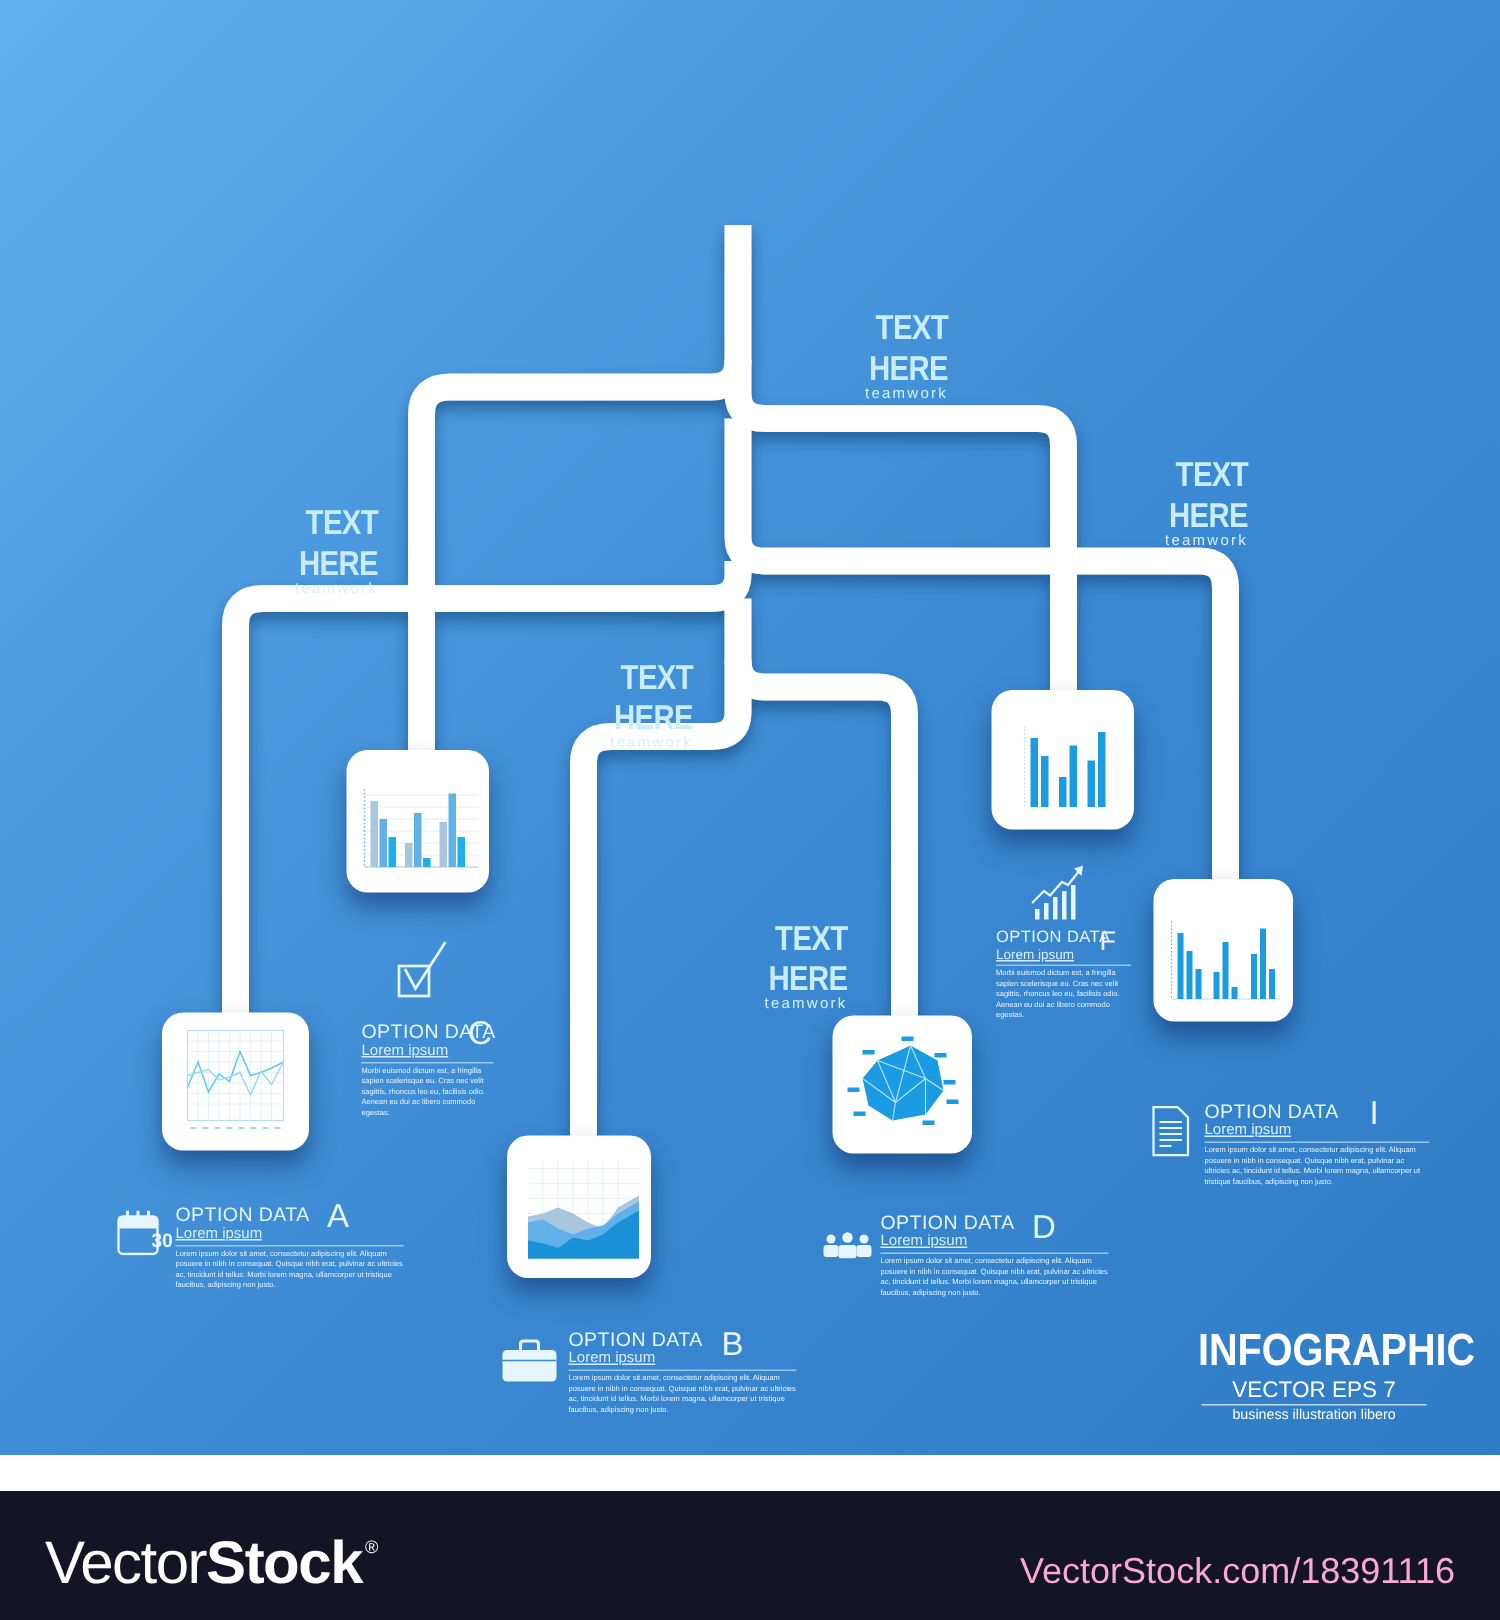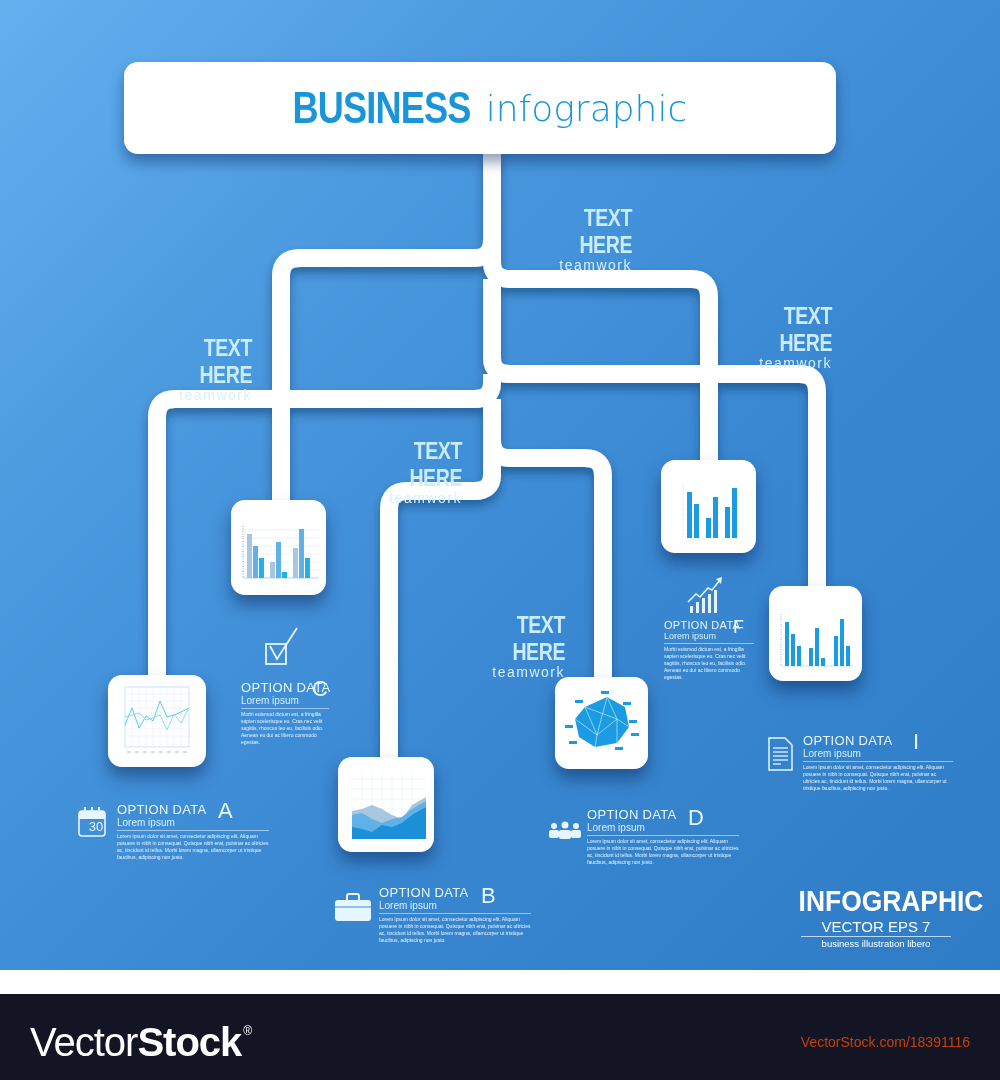--- a/index.html
+++ b/index.html
@@ -3,35 +3,35 @@
 <meta charset="utf-8">
 <style>
   html,body{margin:0;padding:0;}
   body{width:1000px;height:1080px;overflow:hidden;position:relative;font-family:"Liberation Sans",sans-serif;}
   .stage{position:absolute;left:0;top:0;width:1000px;height:970px;overflow:hidden;
     background:linear-gradient(135deg,#63b0ef 0%,#4a98de 30%,#3a88d2 60%,#2f7cc6 100%);}
   .footer{position:absolute;left:0;top:970px;width:1000px;height:110px;background:#131424;margin-top:24px;}
   .footer .brand{position:absolute;left:30px;top:26px;color:#fff;font-size:40px;letter-spacing:-1px;font-family:"Liberation Sans",sans-serif;}
   .footer .brand b{font-weight:700;}
   .footer .brand sup{font-size:12px;vertical-align:top;position:relative;top:4px;margin-left:2px;}
-  .footer .ref{position:absolute;right:30px;top:40px;color:#c2410c;font-size:14px;}
+  .footer .ref{position:absolute;right:30px;top:40px;color:#f9a8d4;font-size:24px;}
   svg.lines{position:absolute;left:0;top:0;}
   .title-box{position:absolute;left:124px;top:62px;width:712px;height:92px;background:#fff;border-radius:14px;
     box-shadow:0 8px 14px rgba(10,40,90,0.45);display:flex;align-items:center;justify-content:center;}
   .title-box .b1{color:#1a96d8;font-weight:700;font-size:44px;letter-spacing:-1px;transform:scaleX(0.82);display:inline-block;margin-right:-10px;}
   .title-box .b2{color:#1a96d8;font-size:36px;margin-left:6px;font-family:"DejaVu Sans",sans-serif;font-weight:300;}
   .label{position:absolute;text-align:right;color:#c9ecff;}
   .label .h{font-weight:700;font-size:23px;letter-spacing:-0.5px;transform:scaleX(0.85);transform-origin:right;display:block;}
-  .label .s{font-size:14px;letter-spacing:1.5px;color:#d6f0ff;display:block;margin-top:-2px;}
+  .label .s{font-size:10px;letter-spacing:1.5px;color:#d6f0ff;display:block;margin-top:-2px;}
   .card{position:absolute;background:#fff;border-radius:14px;box-shadow:0 10px 16px rgba(10,40,90,0.5);}
   .card svg{position:absolute;left:0;top:0;}
   .opt{position:absolute;color:#e6f6ff;}
   .opt .t{font-size:13px;letter-spacing:0.3px;white-space:nowrap;}
   .opt .letter{position:absolute;font-size:22px;font-weight:300;color:#e6f6ff;}
-  .opt .sub{font-size:10px;color:#d6efff;}
+  .opt .sub{font-size:10px;color:#d6efff;text-decoration:underline;}
   .opt .rule{height:1px;background:rgba(220,240,255,0.6);margin:2px 0 2px 0;}
   .opt .body{font-size:5px;line-height:7px;color:#e6f6ff;}
   .ic{position:absolute;}
   .infog{position:absolute;left:786px;top:884px;width:180px;text-align:center;color:#fff;}
   .infog .big{font-weight:700;font-size:30px;letter-spacing:0;transform:scaleX(0.88);display:inline-block;}
   .infog .v{font-size:15px;margin-top:0;}
   .infog .rule{height:1px;background:rgba(255,255,255,0.7);width:150px;margin:1px auto;}
   .infog .d{font-size:9.5px;}
 </style>
 </head>
@@ -49,24 +49,20 @@
 
       <path d="M492 150 V 240 Q492 258 474 258 H 300 Q281 258 281 276 V 510"></path>
       <path d="M492 240 V 262 Q492 279 510 279 H 692 Q709 279 709 297 V 470"></path>
       <path d="M492 279 V 358 Q492 374 510 374 H 800 Q817 374 817 392 V 595"></path>
       <path d="M492 374 V 383 Q492 399 474 399 H 175 Q157 399 157 417 V 685"></path>
       <path d="M492 399 V 440 Q492 458 510 458 H 585 Q603 458 603 476 V 685"></path>
       <path d="M492 440 V 475 Q492 491 474 491 H 407 Q389 491 389 509 V 765"></path>
     </g>
   </svg>
 
-  <div class="title-box">
-    <span class="b1">BUSINESS</span>
-    <span class="b2">infographic</span>
-  </div>
 
   <div class="label" style="left:520px;top:205px;width:112px;">
     <span class="h">TEXT HERE</span>
     <span class="s">teamwork</span>
   </div>
   <div class="label" style="left:720px;top:303px;width:112px;">
     <span class="h">TEXT HERE</span>
     <span class="s">teamwork</span>
   </div>
   <div class="label" style="left:140px;top:335px;width:112px;">
@@ -269,21 +265,21 @@
   <div class="ic" style="left:78px;top:807px;width:28px;height:30px;">
     <svg width="28" height="30" style="position:absolute;left:0;top:0;">
       <rect x="1" y="4" width="26" height="25" rx="3" fill="none" stroke="#e6f6ff" stroke-width="1.6"></rect>
       <rect x="1" y="4" width="26" height="8" fill="#e6f6ff"></rect>
       <g fill="#e6f6ff">
           <rect x="6" y="0" width="2" height="6"></rect>
           <rect x="13" y="0" width="2" height="6"></rect>
           <rect x="20" y="0" width="2" height="6"></rect>
         </g>
     </svg>
-    <span style="position:absolute;left:4px;top:12px;width:28px;text-align:center;color:#e6f6ff;font-size:13px;font-weight:400;">30</span>
+    <span style="position:absolute;left:16px;top:12px;width:28px;text-align:center;color:#e6f6ff;font-size:13px;font-weight:700;">30</span>
   </div>
   <div class="opt" style="left:117px;top:802px;width:152px;">
     <div class="t">OPTION DATA</div>
     <span class="letter" style="left:101px;top:-4px;">A</span>
     <div class="sub">Lorem ipsum</div>
     <div class="rule"></div>
     <div class="body">Lorem ipsum dolor sit amet, consectetur adipiscing elit. Aliquam posuere in nibh in consequat. Quisque nibh erat, pulvinar ac ultricies ac, tincidunt id tellus. Morbi lorem magna, ullamcorper ut tristique faucibus, adipiscing non justo.</div>
   </div>
 
   <svg class="ic" style="left:548px;top:821px;" width="34" height="18">

